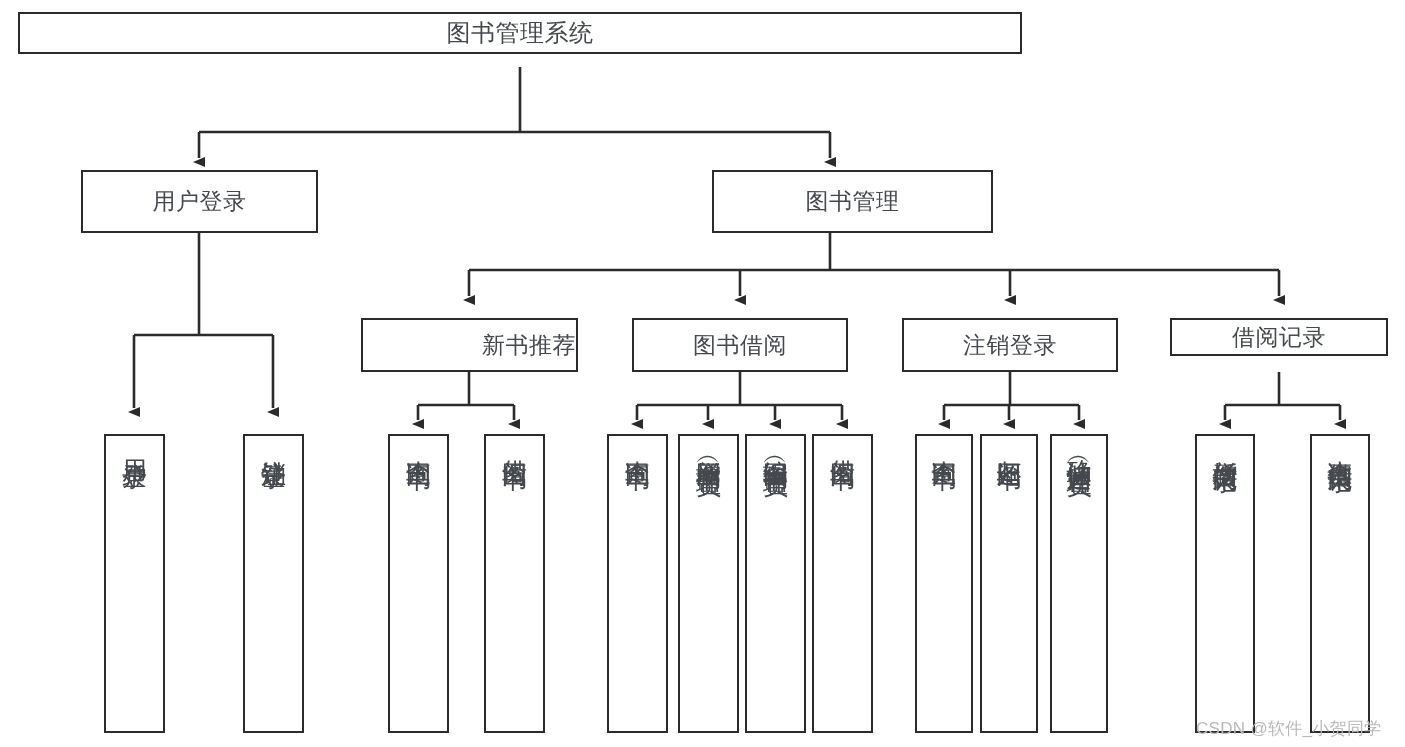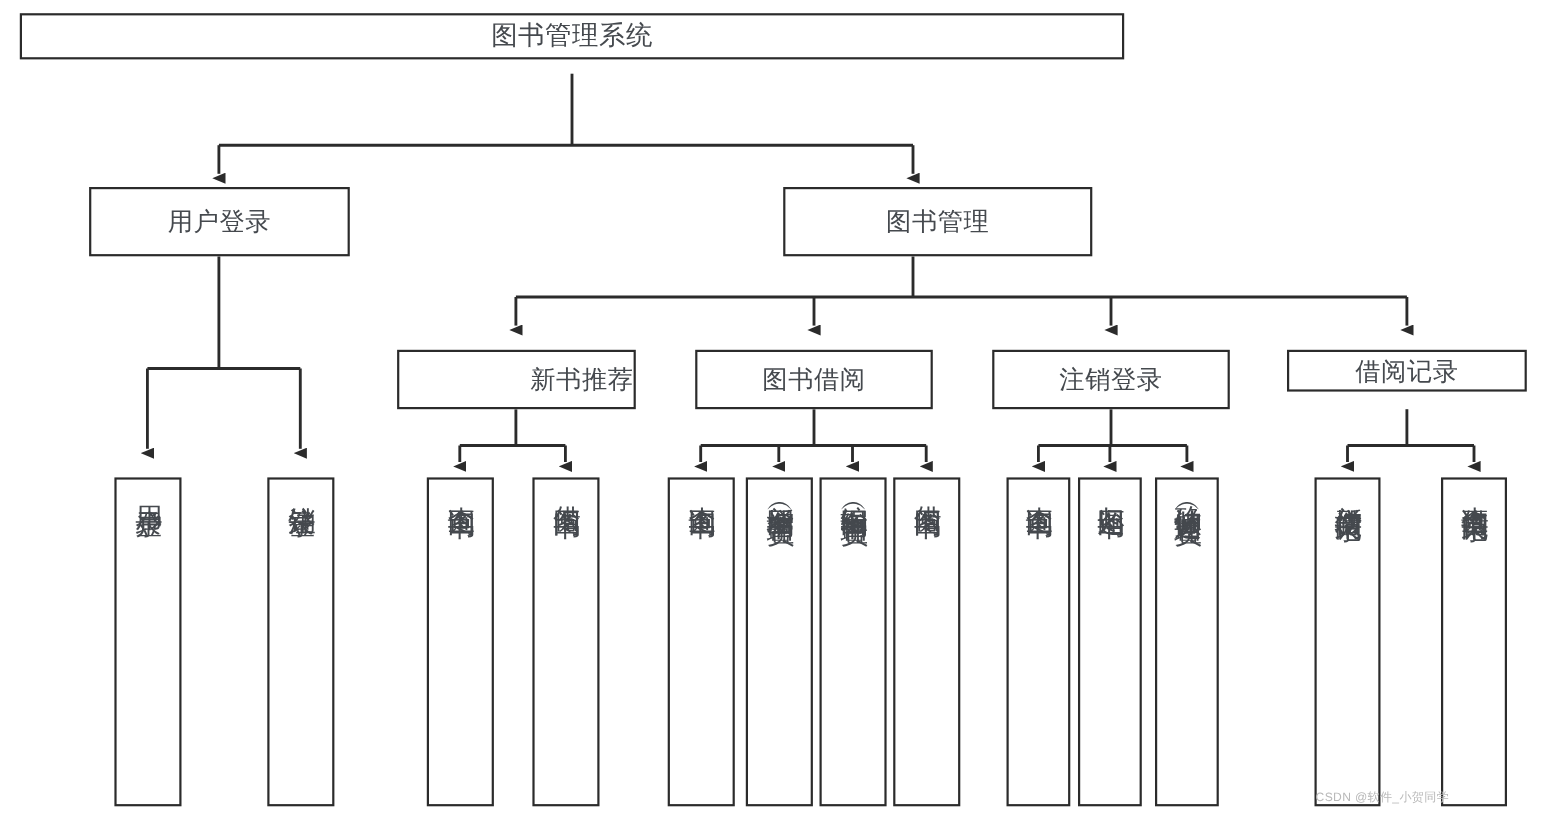--- a/index.html
+++ b/index.html
@@ -61,21 +61,21 @@
     letter-spacing: 2px;
     line-height: 1;
     white-space: nowrap;
   }
   .node.v.tall .lbl {
     font-size: 25px;
   }
   .watermark {
     position: absolute;
     color: #b9b9b9;
-    font-size: 11px;
+    font-size: 17px;
     white-space: nowrap;
     letter-spacing: 0.3px;
   }
 </style>
 </head>
 <body>
 
 <div id="canvas">
 
   <svg class="wires" viewBox="0 0 1405 747">

